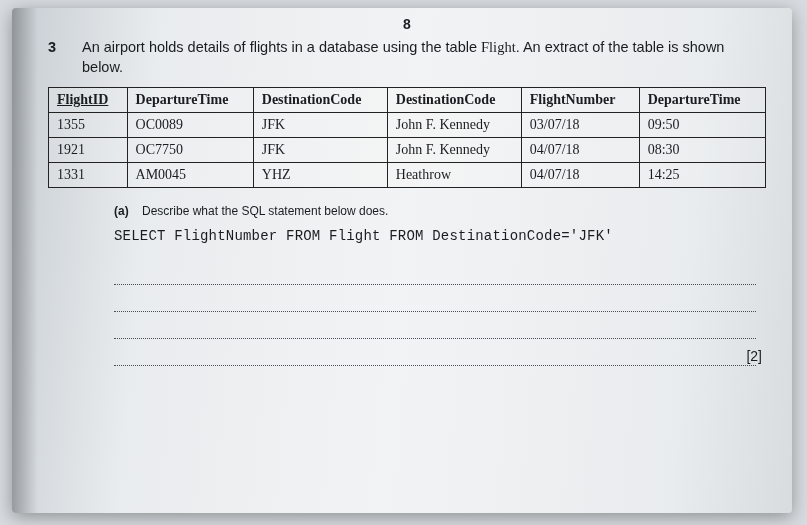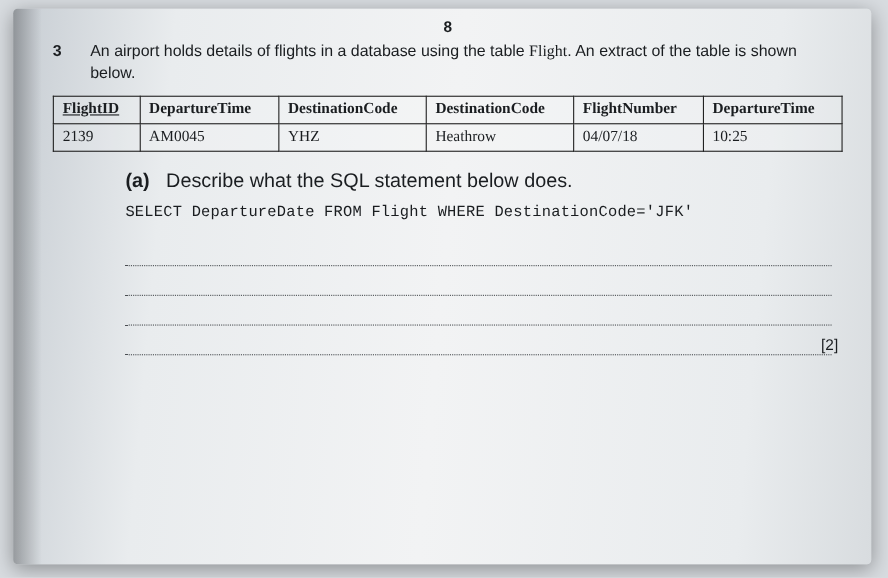--- a/index.html
+++ b/index.html
@@ -41,21 +41,21 @@
     font-family: Liberation Serif, serif;
   }
   table.flight th, table.flight td {
     border: 1.5px solid #222;
     padding: 4px 8px;
     text-align: left;
     white-space: nowrap;
   }
   table.flight th { font-weight:bold; }
   th.pk { text-decoration: underline; }
-  .sub { margin: 16px 0 8px 66px; font-size:18px;}
+  .sub { margin: 16px 0 8px 66px; font-size:12px;}
   .sub .lab { font-weight:bold; margin-right:10px;}
   .sql { margin: 10px 0 14px 66px; font-family:"Courier New",monospace; font-size:14px; letter-spacing:.2px;}
   .answerlines { margin-left:66px; margin-right:10px;}
   .dotline {
     border:none;
     border-bottom: 1.4px dotted #4a4e52;
     height: 26px;
     margin:0;
   }
   .marks { text-align:right; font-size:14px; margin-top:-18px; padding-right:4px;}
@@ -80,36 +80,52 @@
           <th class="pk">FlightID</th>
           <th>DepartureTime</th>
           <th>DestinationCode</th>
           <th>DestinationCode</th>
           <th>FlightNumber</th>
           <th>DepartureTime</th>
         </tr>
       </thead>
     <tbody id="tbody">
         <tr>
-          <td>2139</td>
+          <td>1355</td>
+          <td>OC0089</td>
+          <td>JFK</td>
+          <td>John F. Kennedy</td>
+          <td>03/07/18</td>
+          <td>09:50</td>
+        </tr>
+        <tr>
+          <td>1921</td>
+          <td>OC7750</td>
+          <td>JFK</td>
+          <td>John F. Kennedy</td>
+          <td>04/07/18</td>
+          <td>08:30</td>
+        </tr>
+        <tr>
+          <td>1331</td>
           <td>AM0045</td>
           <td>YHZ</td>
           <td>Heathrow</td>
           <td>04/07/18</td>
-          <td>10:25</td>
+          <td>14:25</td>
         </tr>
       </tbody>
   </table>
 
   <div class="sub">
     <span class="lab">(a)</span>
     <span>Describe what the SQL statement below does.</span>
   </div>
 
-  <div class="sql">SELECT DepartureDate FROM Flight WHERE DestinationCode='JFK'</div>
+  <div class="sql">SELECT FlightNumber FROM Flight FROM DestinationCode='JFK'</div>
 
   <div class="answerlines">
     <hr class="dotline">
     <hr class="dotline">
     <hr class="dotline">
     <hr class="dotline">
   </div>
   <div class="marks">[2]</div>
 
 </div>

